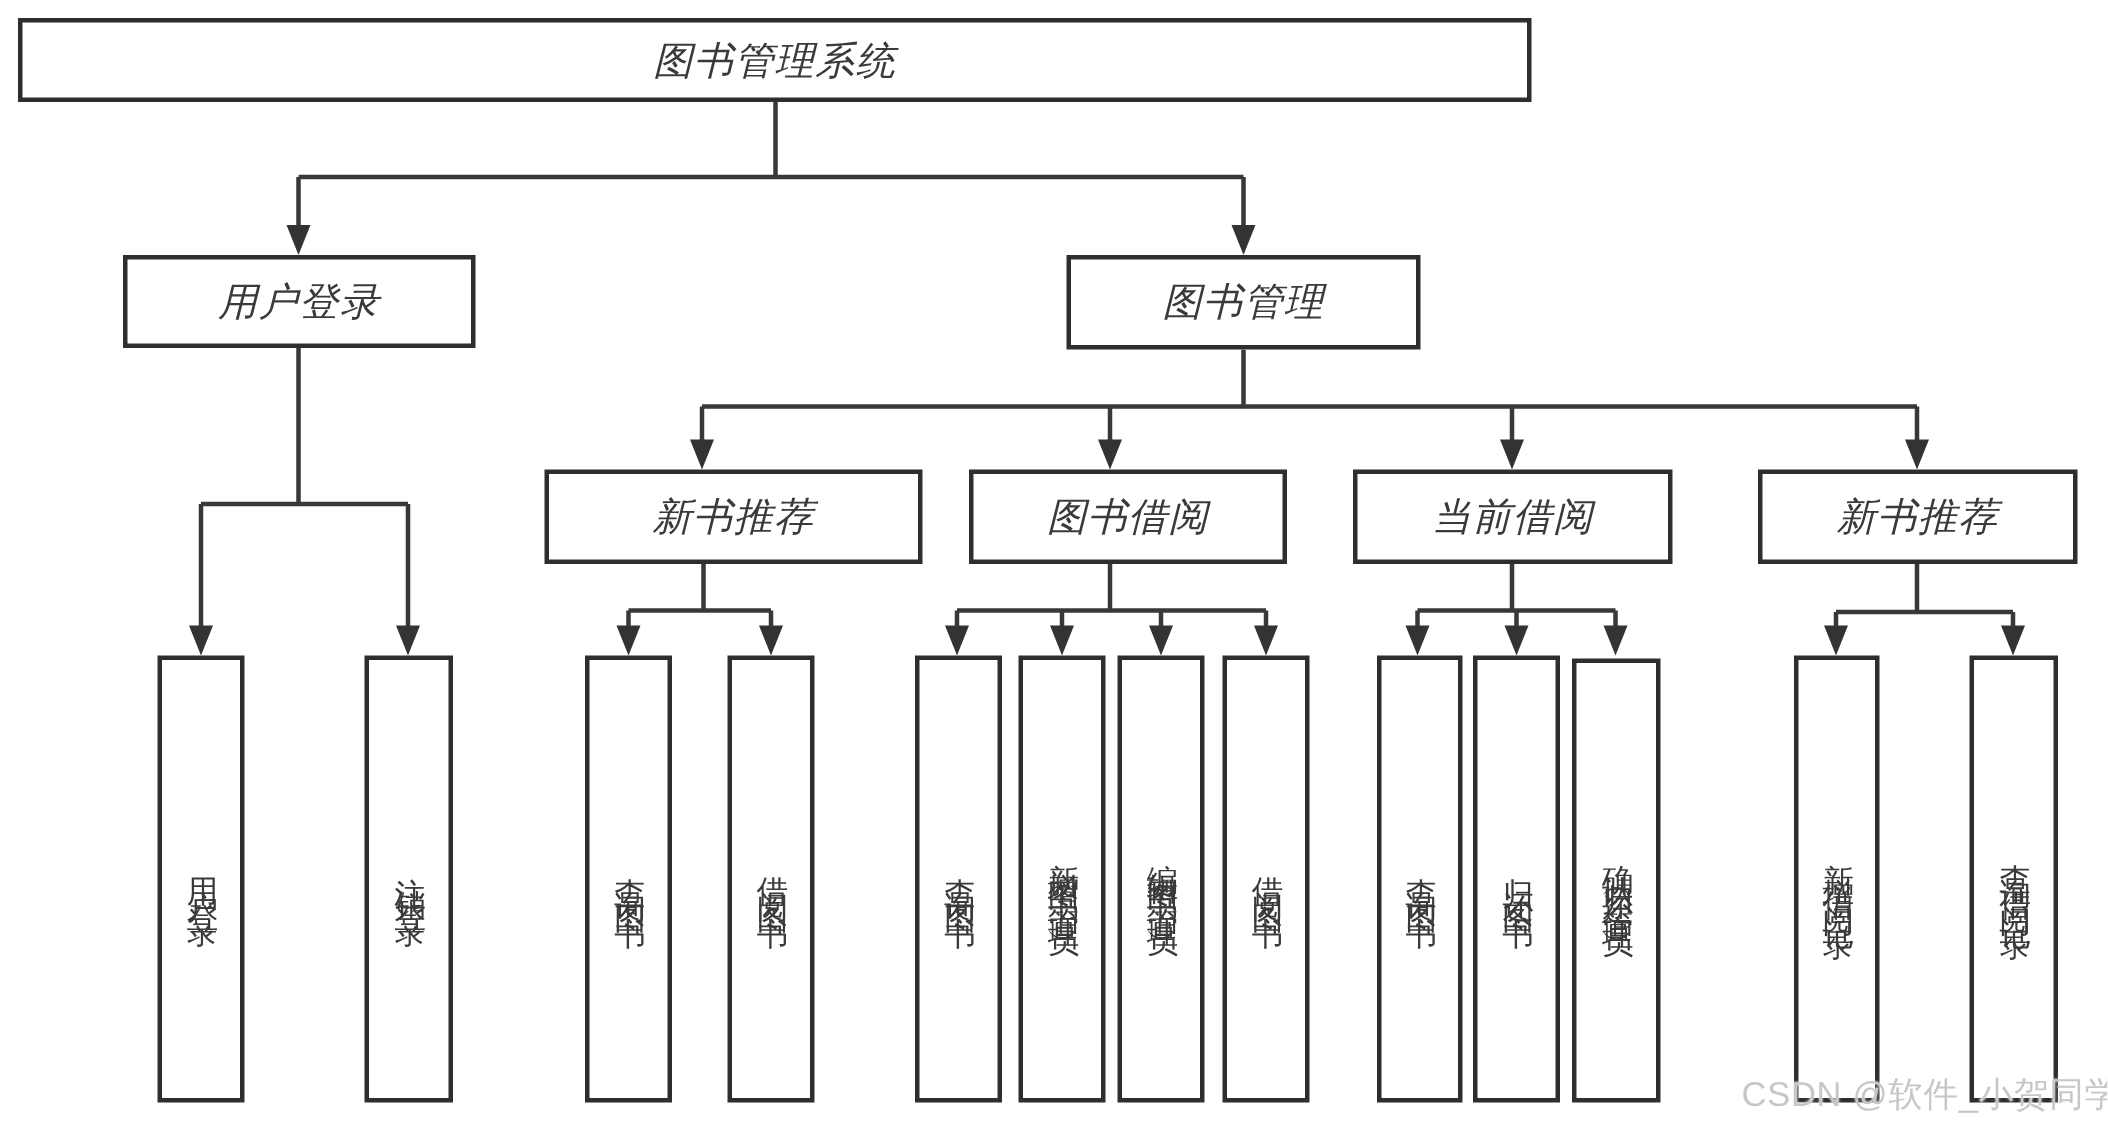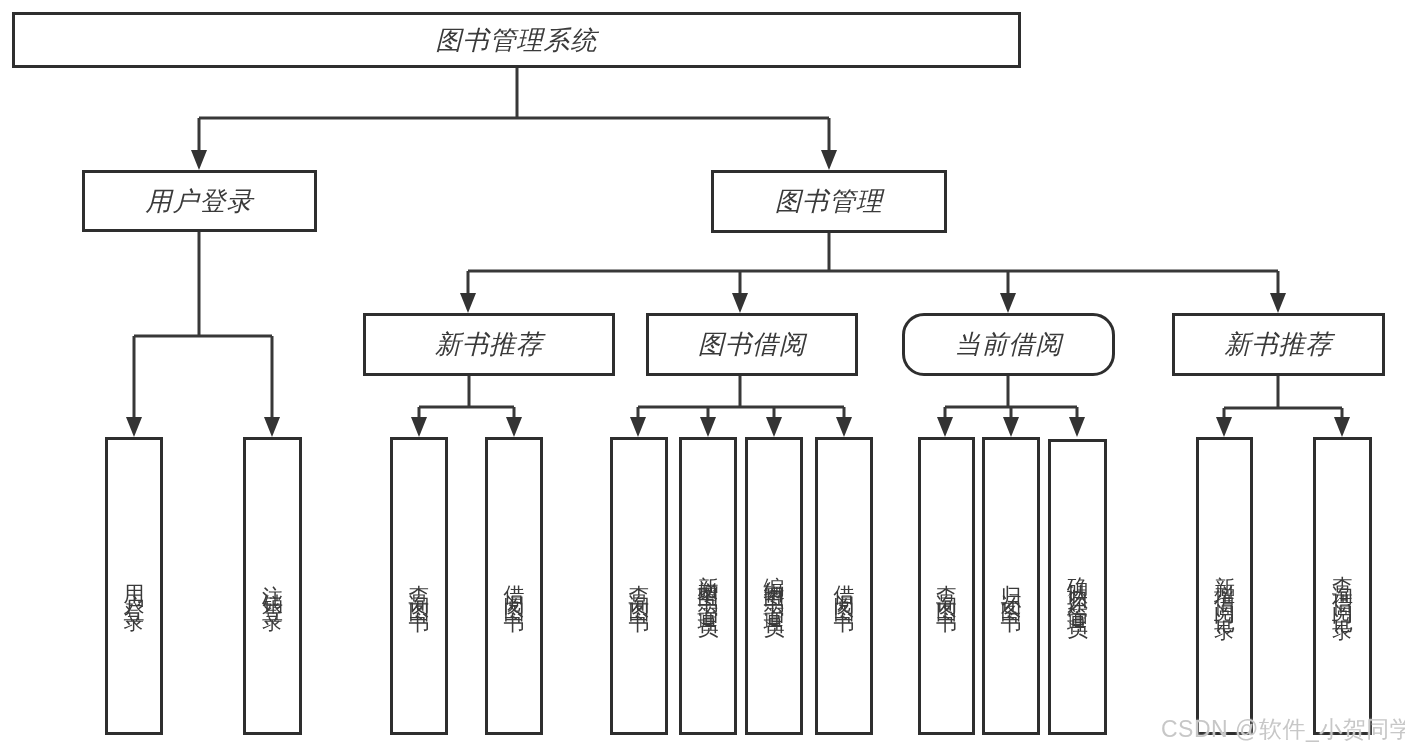--- a/index.html
+++ b/index.html
@@ -101,21 +101,21 @@
     </g>
   </svg>
 
   <div class="node h-node" style="left:12px; top:12px; width:1009px; height:56px;">图书管理系统</div>
 
   <div class="node h-node" style="left:82px; top:170px; width:235px; height:62px;">用户登录</div>
   <div class="node h-node" style="left:711px; top:170px; width:236px; height:63px;">图书管理</div>
 
   <div class="node h-node" style="left:363px; top:313px; width:252px; height:63px;">新书推荐</div>
   <div class="node h-node" style="left:634px; top:313px; width:212px; height:63px;margin-left:12px;">图书借阅</div>
-  <div class="node h-node" style="left:902px; top:313px; width:213px; height:63px;border-radius:22px;">当前借阅</div>
+  <div class="node h-node" style="left:902px; top:313px; width:213px; height:63px;">当前借阅</div>
   <div class="node h-node" style="left:1172px; top:313px; width:213px; height:63px;">新书推荐</div>
 
   <div class="node v-node" style="left:105px; top:437px; width:58px; height:298px;">用户登录</div>
   <div class="node v-node" style="left:243px; top:437px; width:59px; height:298px;">注销登录</div>
 
   <div class="node v-node" style="left:390px; top:437px; width:58px; height:298px;">查询图书</div>
   <div class="node v-node" style="left:485px; top:437px; width:58px; height:298px;">借阅图书</div>
 
   <div class="node v-node" style="left:610px; top:437px; width:58px; height:298px;">查询图书</div>
   <div class="node v-node" style="left:679px; top:437px; width:58px; height:298px; letter-spacing:6px;">新增图书（管理员）</div>

